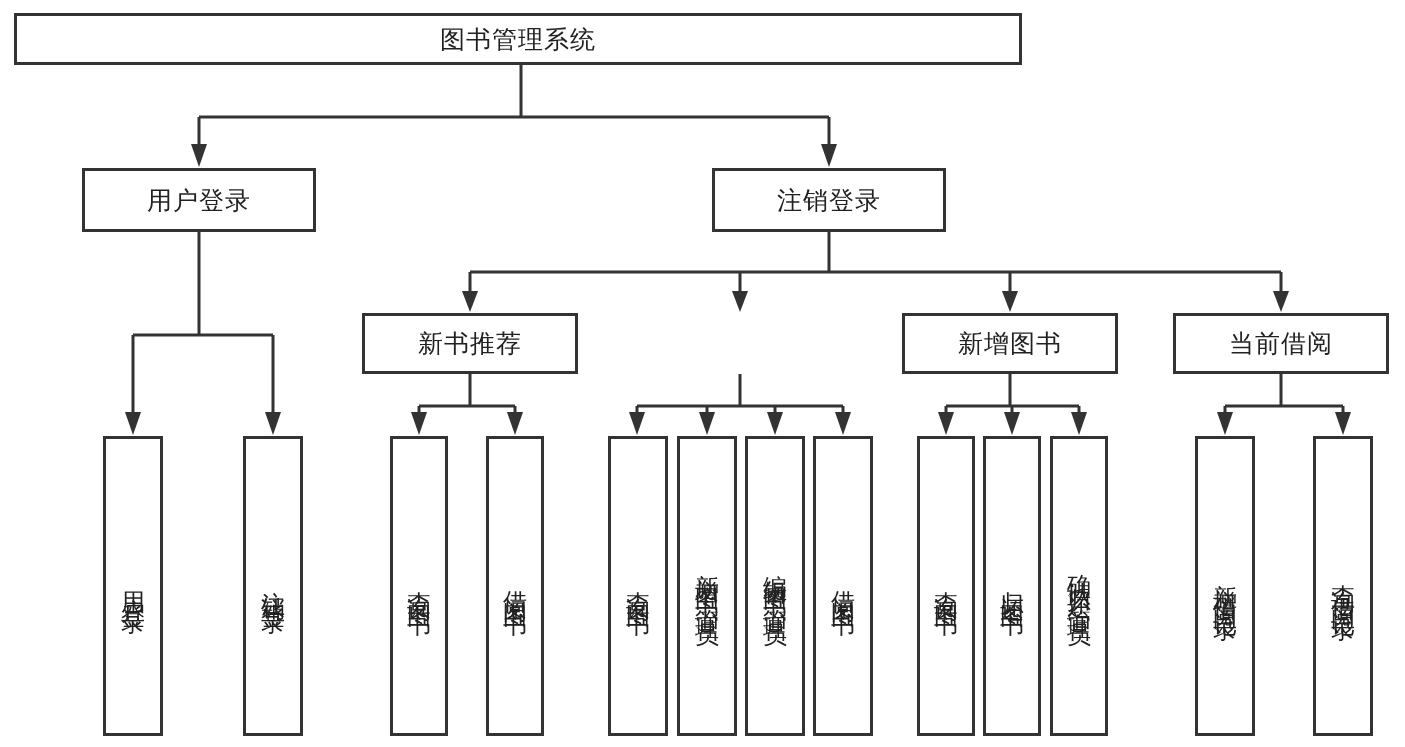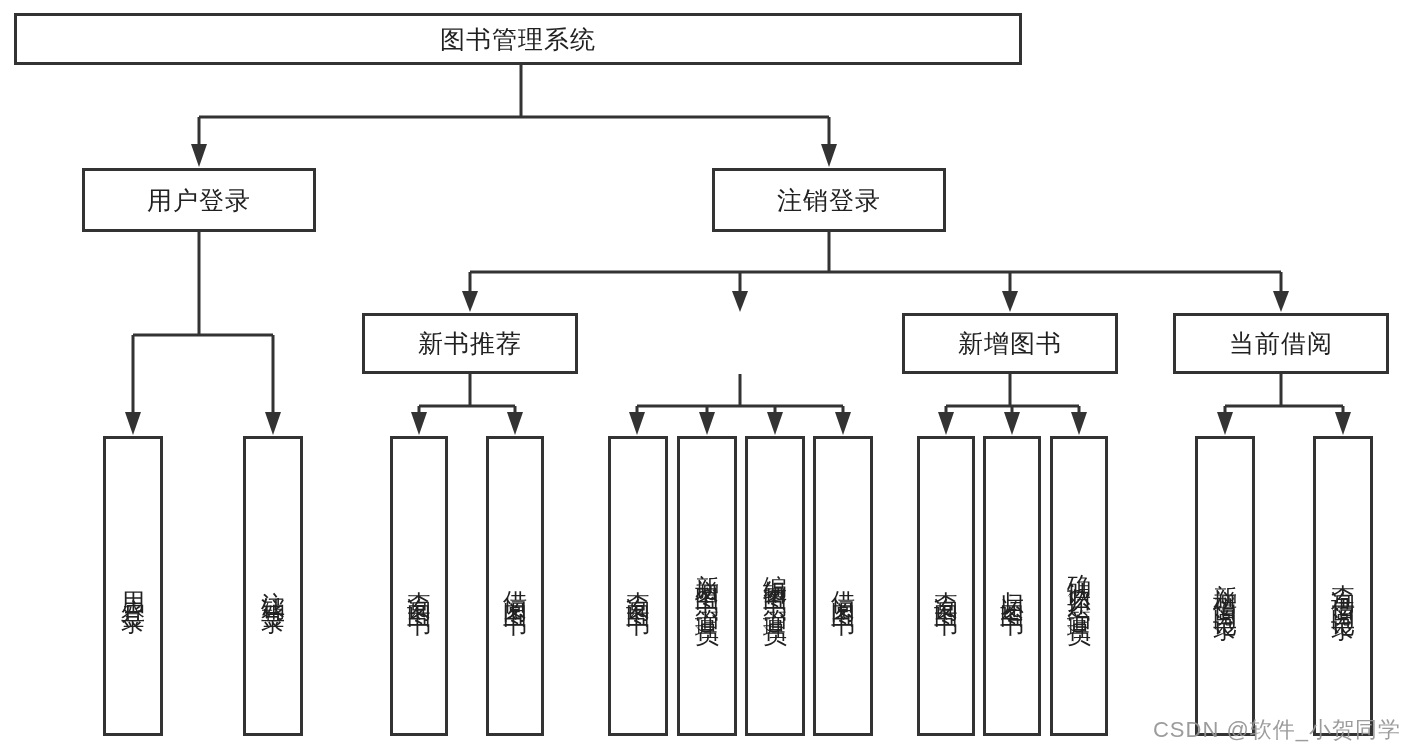--- a/index.html
+++ b/index.html
@@ -190,15 +190,14 @@
     <span class="vlabel">确认归还（管理员）</span>
   </div>
 
   <div class="node leaf w60 lf-rec-0">
     <span class="vlabel">新增借阅记录</span>
   </div>
   <div class="node leaf w60 lf-rec-1">
     <span class="vlabel">查询借阅记录</span>
   </div>
 
-  <div class="watermark">CSDN @软件_小贺同学</div>
 
 </div>
 
 </body></html>

